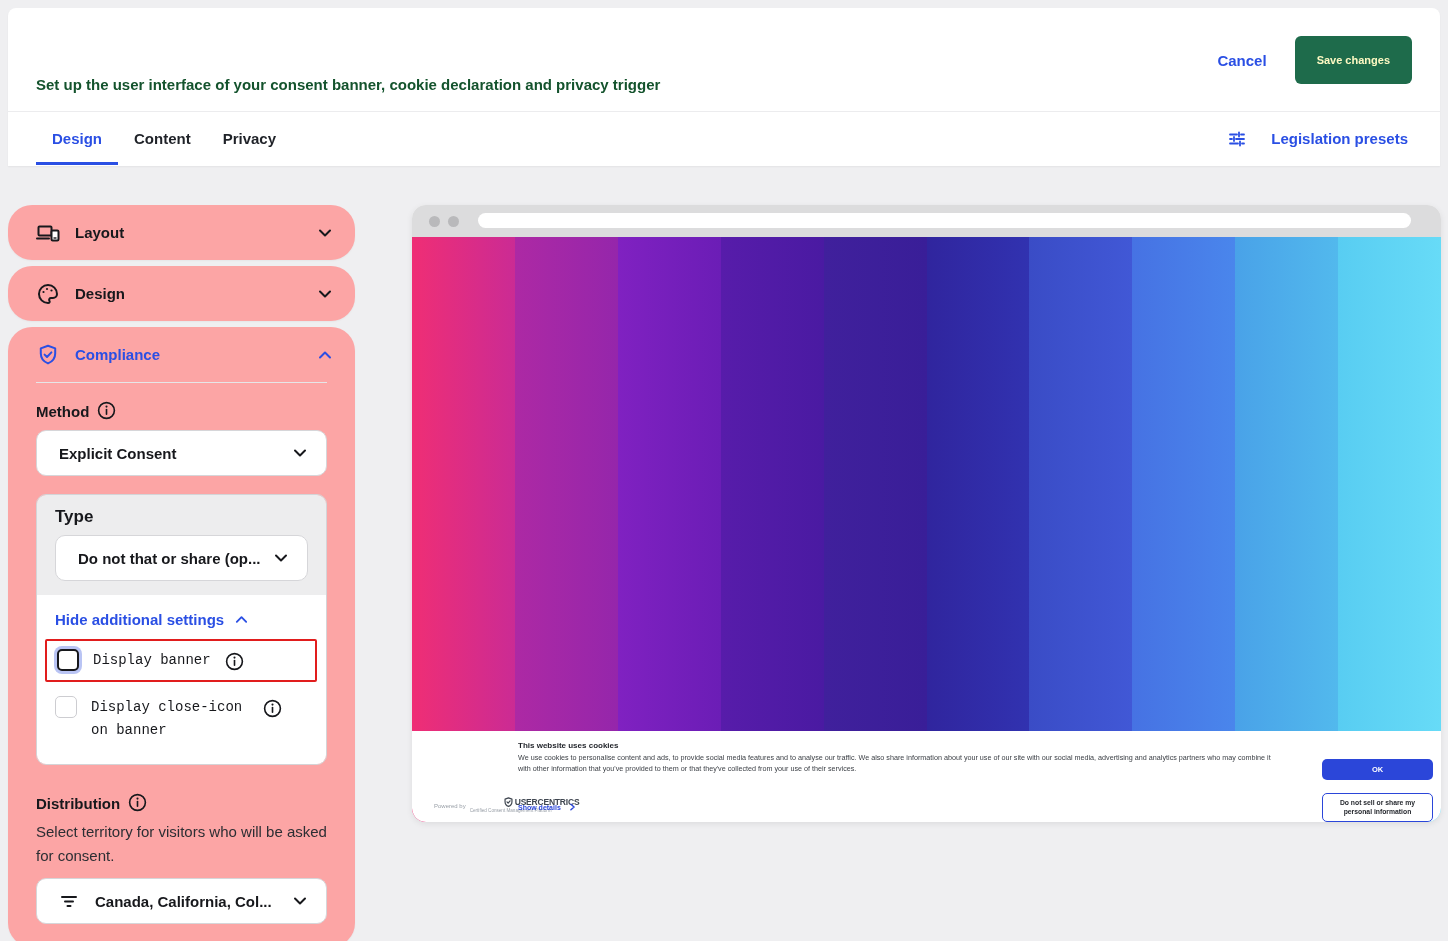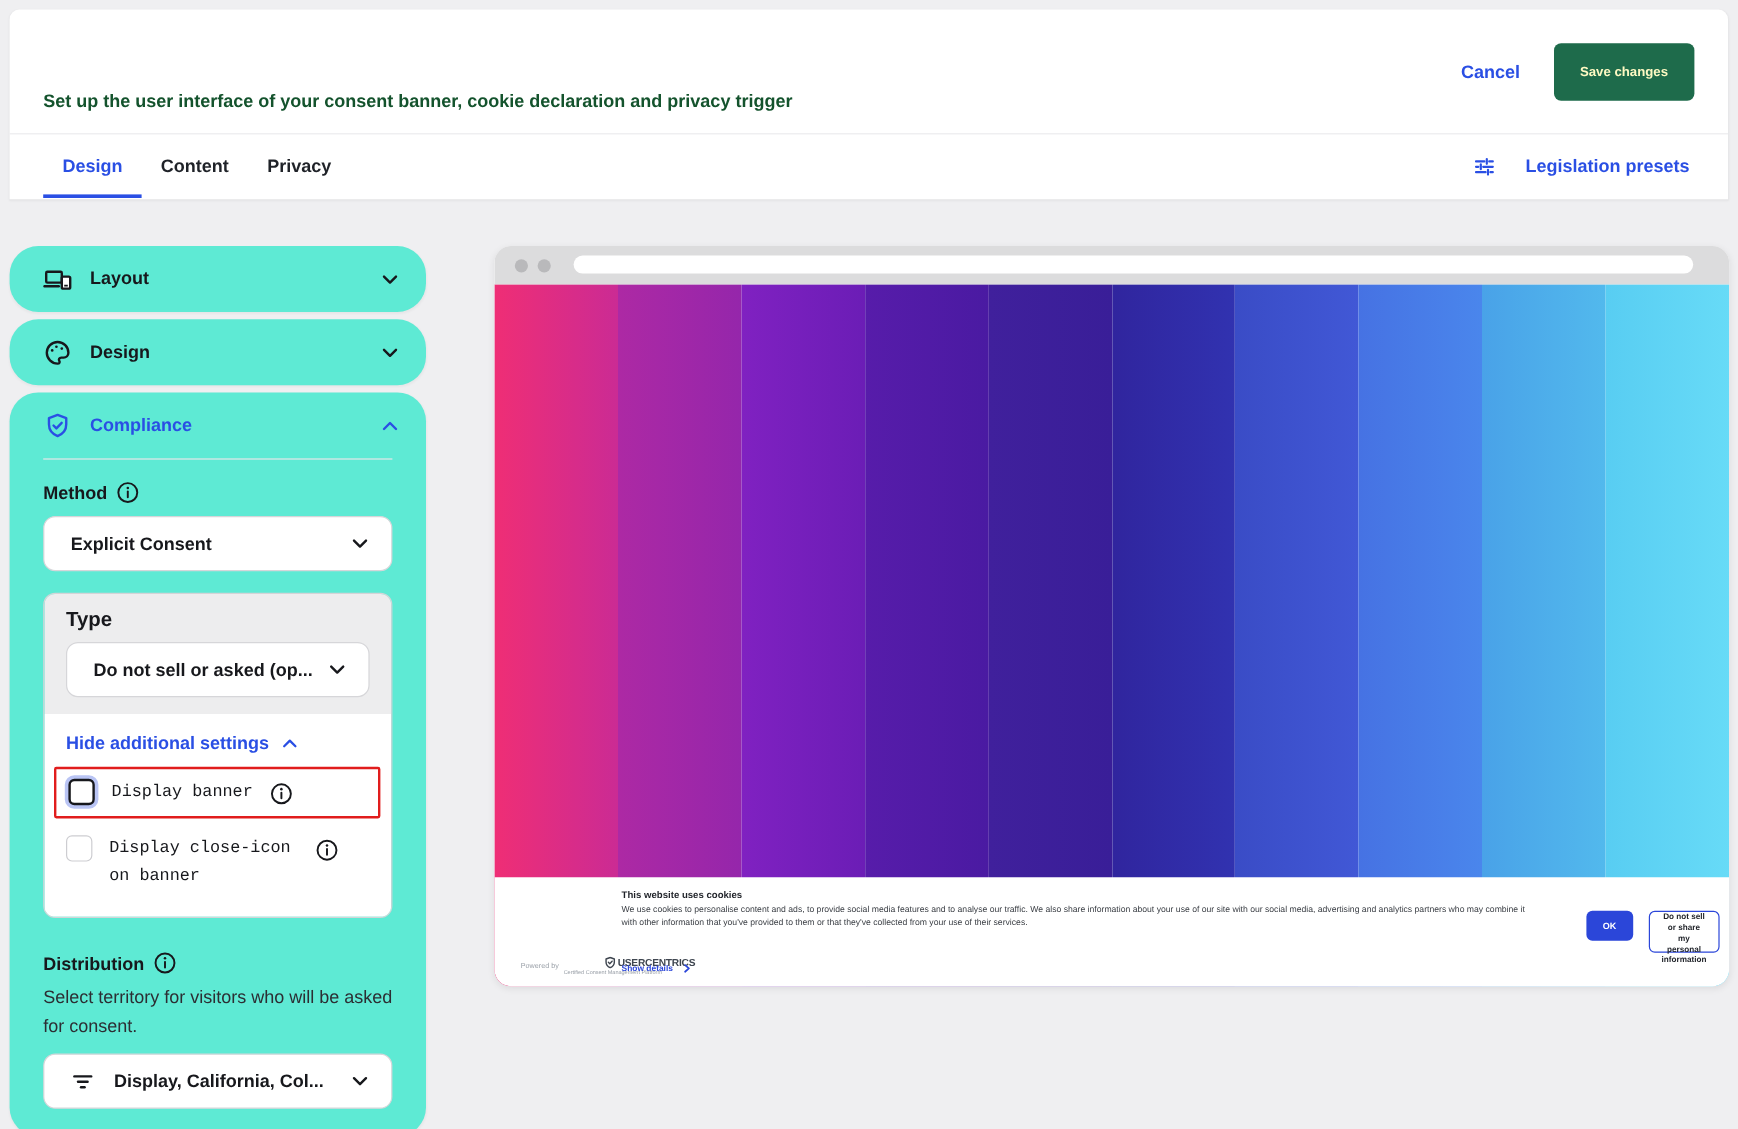--- a/index.html
+++ b/index.html
@@ -20,21 +20,21 @@
   .tabs { display:flex; height:100%; }
   .tab { position:relative; display:flex; align-items:center; padding:0 16px; font-size:15px; font-weight:700;
          color:#1f2228; cursor:pointer; }
   .tab.active { color:var(--accent); }
   .tab.active .tab-underline { position:absolute; left:0; right:0; bottom:0; height:3px; background:var(--accent); }
   .legislation { margin-left:auto; display:flex; align-items:center; gap:24px; color:var(--accent);
                  font-size:15px; font-weight:700; cursor:pointer; padding-right:4px; }
 
   
   .sidebar { position:absolute; left:8px; top:205px; width:347px; }
-  .side-card { background:#5eead4; border-radius:24px; box-shadow:0 1px 2px rgba(0,0,0,.04); margin-bottom:6px; }
+  .side-card { background:#fca5a5; border-radius:24px; box-shadow:0 1px 2px rgba(0,0,0,.04); margin-bottom:6px; }
   .side-head { height:55px; display:flex; align-items:center; padding:0 22px 0 28px; cursor:pointer; }
   .side-head .s-icon { width:24px; height:24px; margin-right:15px; display:flex; align-items:center; justify-content:center; }
   .side-head .s-label { font-size:15px; font-weight:700; }
   .side-head .chev { margin-left:auto; display:flex; }
   .side-card.active .s-label { color:var(--accent); }
   .compliance-card { height:620px; overflow:hidden; }
   .divider { height:1px; background:#e6e6e8; margin:0 28px; }
   .field-label { display:flex; align-items:flex-end; gap:8px; margin:18px 28px 0; font-size:15px; font-weight:700; }
   .info { display:flex; cursor:pointer; }
   .select { margin:10px 28px 0; height:46px; border:1px solid #d6d6d9; border-radius:10px; background:#fff;
@@ -74,21 +74,21 @@
   .pb-text { font-size:6px; color:#9aa0a8; padding-bottom:4px; white-space:nowrap; }
   .uc-logo { display:flex; flex-direction:column; }
   .uc-top { display:flex; align-items:center; gap:2px; color:#3f4650;margin-left:34px; }
   .uc-name { font-size:8.5px; font-weight:800; letter-spacing:-.2px; color:#3f4650; white-space:nowrap; }
   .uc-sub { font-size:4.6px; color:#9aa0a8; white-space:nowrap; margin-top:1px; }
   .b-main { flex:1; padding:10px 18px 8px 4px; display:flex; flex-direction:column; }
   .b-title { font-size:8px; font-weight:700; color:#1f2228; }
   .b-body { font-size:7.2px; line-height:10.5px; color:#3a3e44; margin-top:3px; max-width:765px; }
   .show-details { margin-top:auto; display:flex; align-items:center; gap:8px; color:var(--bannerblue);
                   font-size:7px; font-weight:700; cursor:pointer; padding-bottom:3px; }
-  .b-buttons { width:119px; padding:13px 8px 0 0; display:flex; flex-direction:row; gap:13px;margin-top:15px; }
+  .b-buttons { width:119px; padding:13px 8px 0 0; display:flex; flex-direction:column; gap:13px;margin-top:15px; }
   .ok-btn { width:111px; height:25px; background:var(--bannerblue); color:#fff; border:none; border-radius:5px;
             font-size:7.5px; font-weight:700; font-family:inherit; cursor:pointer; }
   .dns-btn { width:111px; height:35px; background:#fff; color:#1f2228; border:1.5px solid var(--bannerblue);
              border-radius:5px; font-size:6.8px; font-weight:700; font-family:inherit; cursor:pointer;
              line-height:9px; padding:0 10px; }
   svg { display:block; }
 </style>
 </head>
 <body>
 
@@ -205,21 +205,21 @@
         <svg width="16" height="16" viewBox="0 0 16 16" fill="none" stroke="#17181c" stroke-width="2" stroke-linecap="round" stroke-linejoin="round">
             <path d="M3 5.5l5 5 5-5"></path>
           </svg>
       </span>
     </div>
 
     <div class="type-box">
       <div class="type-top">
         <div class="t-label">Type</div>
         <div class="select">
-          <span>Do not sell or asked (op...</span>
+          <span>Do not that or share (op...</span>
           <span class="chev">
             <svg width="16" height="16" viewBox="0 0 16 16" fill="none" stroke="#17181c" stroke-width="2" stroke-linecap="round" stroke-linejoin="round">
                 <path d="M3 5.5l5 5 5-5"></path>
               </svg>
           </span>
         </div>
       </div>
       <div class="type-bottom">
         <div class="link-row">
           <span>Hide additional settings</span>
@@ -266,21 +266,21 @@
     </div>
     <p class="desc">Select territory for visitors who will be asked for consent.</p>
     <div class="select">
       <span class="f-icon">
         <svg width="20" height="20" viewBox="0 0 20 20" fill="none" stroke="#17181c" stroke-width="2" stroke-linecap="round">
           <line x1="3" y1="6" x2="17" y2="6"></line>
             <line x1="6" y1="10.5" x2="14" y2="10.5"></line>
             <line x1="8.5" y1="15" x2="11.5" y2="15"></line>
         </svg>
       </span>
-      <span>Display, California, Col...</span>
+      <span>Canada, California, Col...</span>
       <span class="chev">
         <svg width="16" height="16" viewBox="0 0 16 16" fill="none" stroke="#17181c" stroke-width="2" stroke-linecap="round" stroke-linejoin="round">
             <path d="M3 5.5l5 5 5-5"></path>
           </svg>
       </span>
     </div>
   </section>
 </aside>
 
 <main class="preview">

